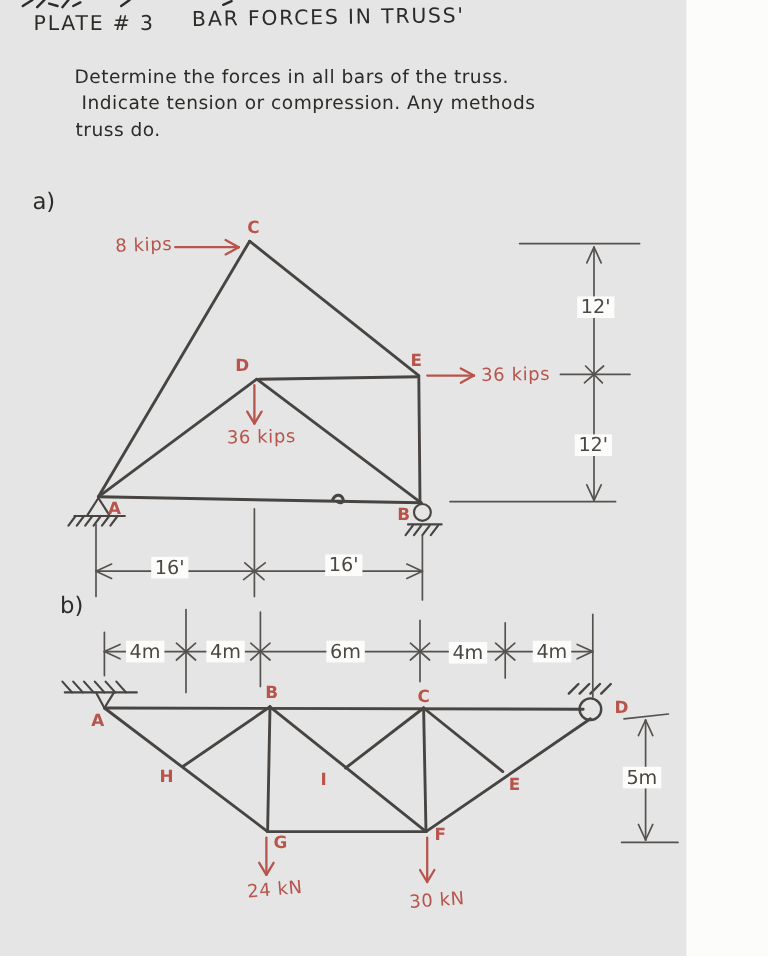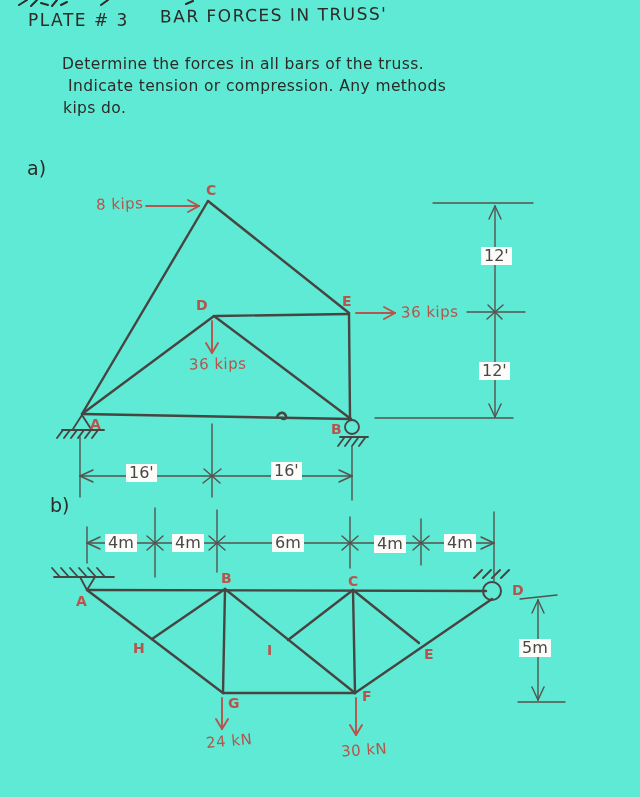--- a/index.html
+++ b/index.html
@@ -1,17 +1,17 @@
 <!DOCTYPE html>
 <html><head>
 <meta charset="utf-8">
 <style>
   html,body{margin:0;padding:0}
   body{width:640px;height:797px;background:#fcfcfa;overflow:hidden}
-  #page{position:relative;width:640px;height:797px;background:#5eead4;font-family:"DejaVu Sans",sans-serif}
+  #page{position:relative;width:572px;height:797px;background:#e5e5e5;font-family:"DejaVu Sans",sans-serif}
   svg{position:absolute;left:0;top:0}
   .lbl{position:absolute;white-space:nowrap;color:#2d2b28;font-family:"DejaVu Sans",sans-serif;line-height:1.1}
   .ink{color:#2d2b28}
   .red{color:#b7544b}
   .pencil{color:#4b4743}
   .dim{background:#fcfcfa;padding:0 3px}
   .title{font-size:17px;letter-spacing:1.5px}
   .body-text{font-size:15.5px;letter-spacing:.4px}
   .section{font-size:19px}
   .node{font-size:14px;font-weight:bold;letter-spacing:.5px}
@@ -172,21 +172,21 @@
       <path d="M356,735 L350,725"></path>
         <path d="M356,735 L362,725"></path>
     </g>
   </svg>
 
   <div class="lbl ink title" style="left:28px;top:11px">PLATE # 3</div>
   <div class="lbl ink title" style="left:160px;top:6px;transform:rotate(-0.8deg)">BAR FORCES IN TRUSS'</div>
 
   <div class="lbl ink body-text" style="left:62px;top:56px">Determine the forces in all bars of the truss.</div>
   <div class="lbl ink body-text" style="left:68px;top:78px">Indicate tension or compression. Any methods</div>
-  <div class="lbl ink body-text" style="left:63px;top:100px">kips do.</div>
+  <div class="lbl ink body-text" style="left:63px;top:100px">truss do.</div>
 
   <div class="lbl ink section" style="left:27px;top:158px">a)</div>
   <div class="lbl ink section" style="left:50px;top:495px">b)</div>
 
   <div class="lbl red node" style="left:206px;top:183px">C</div>
   <div class="lbl red node" style="left:196px;top:298px">D</div>
   <div class="lbl red node" style="left:342px;top:294px">E</div>
   <div class="lbl red node" style="left:90px;top:417px">A</div>
   <div class="lbl red node" style="left:331px;top:422px">B</div>
 

